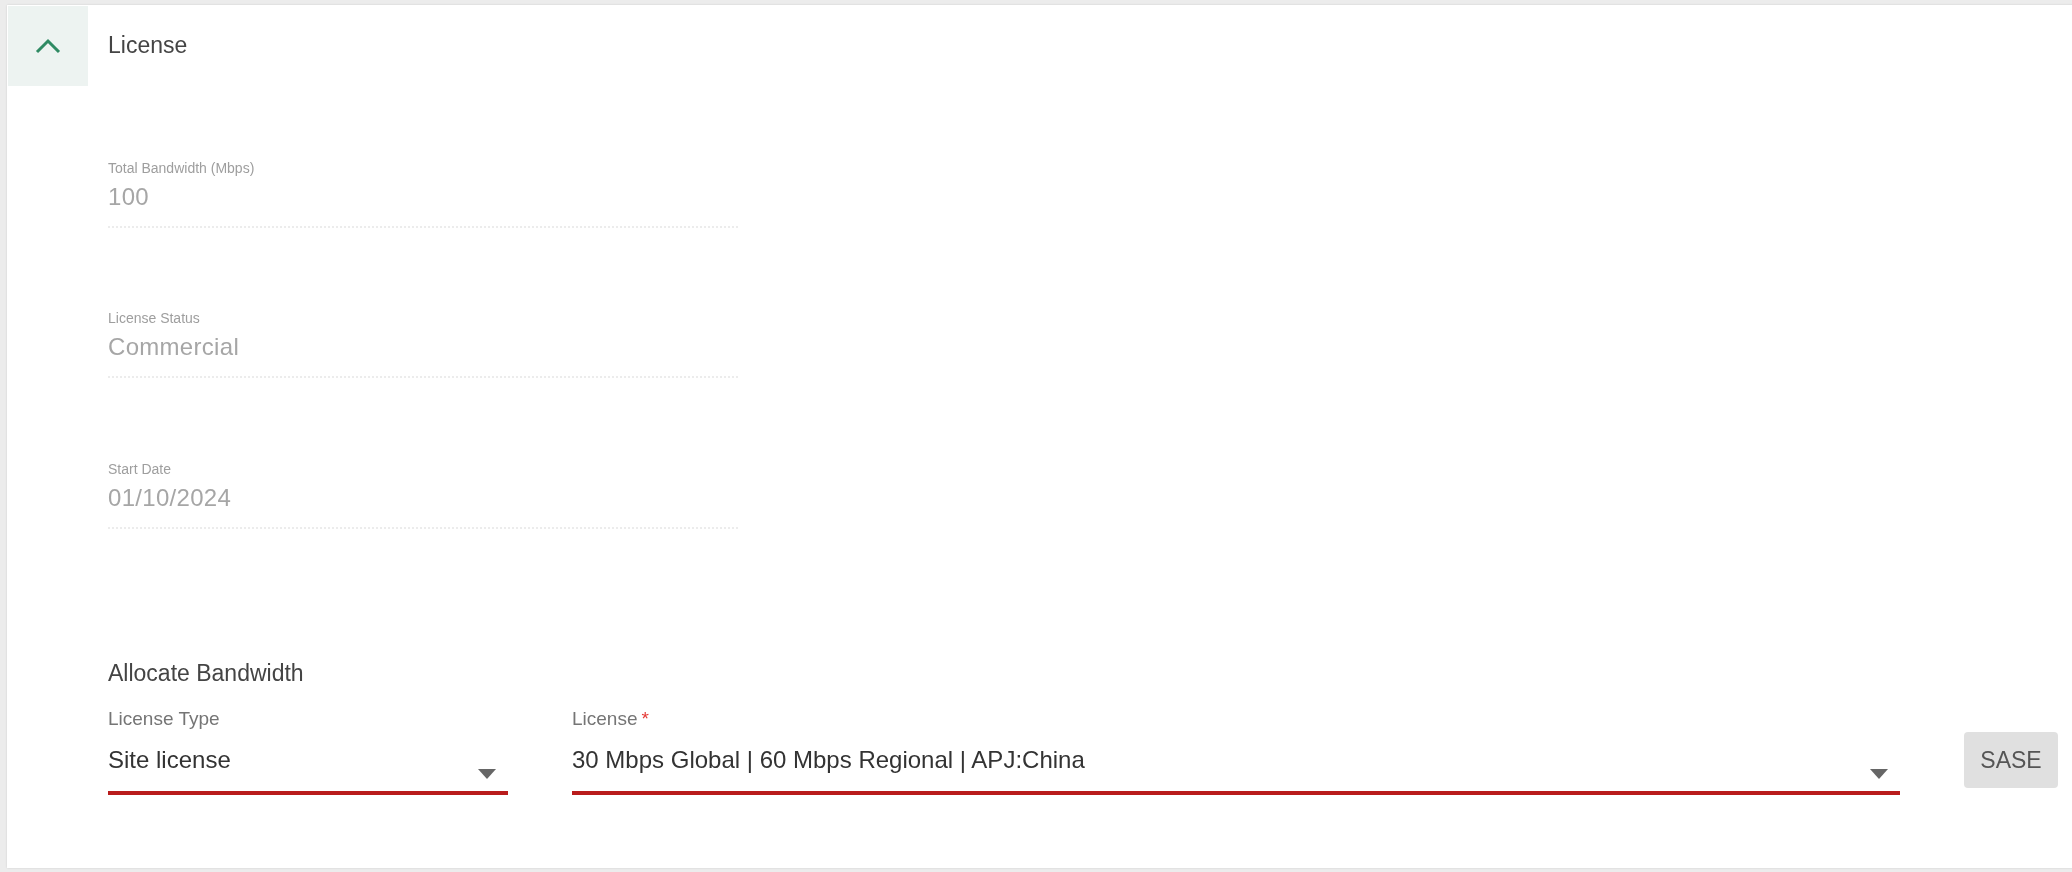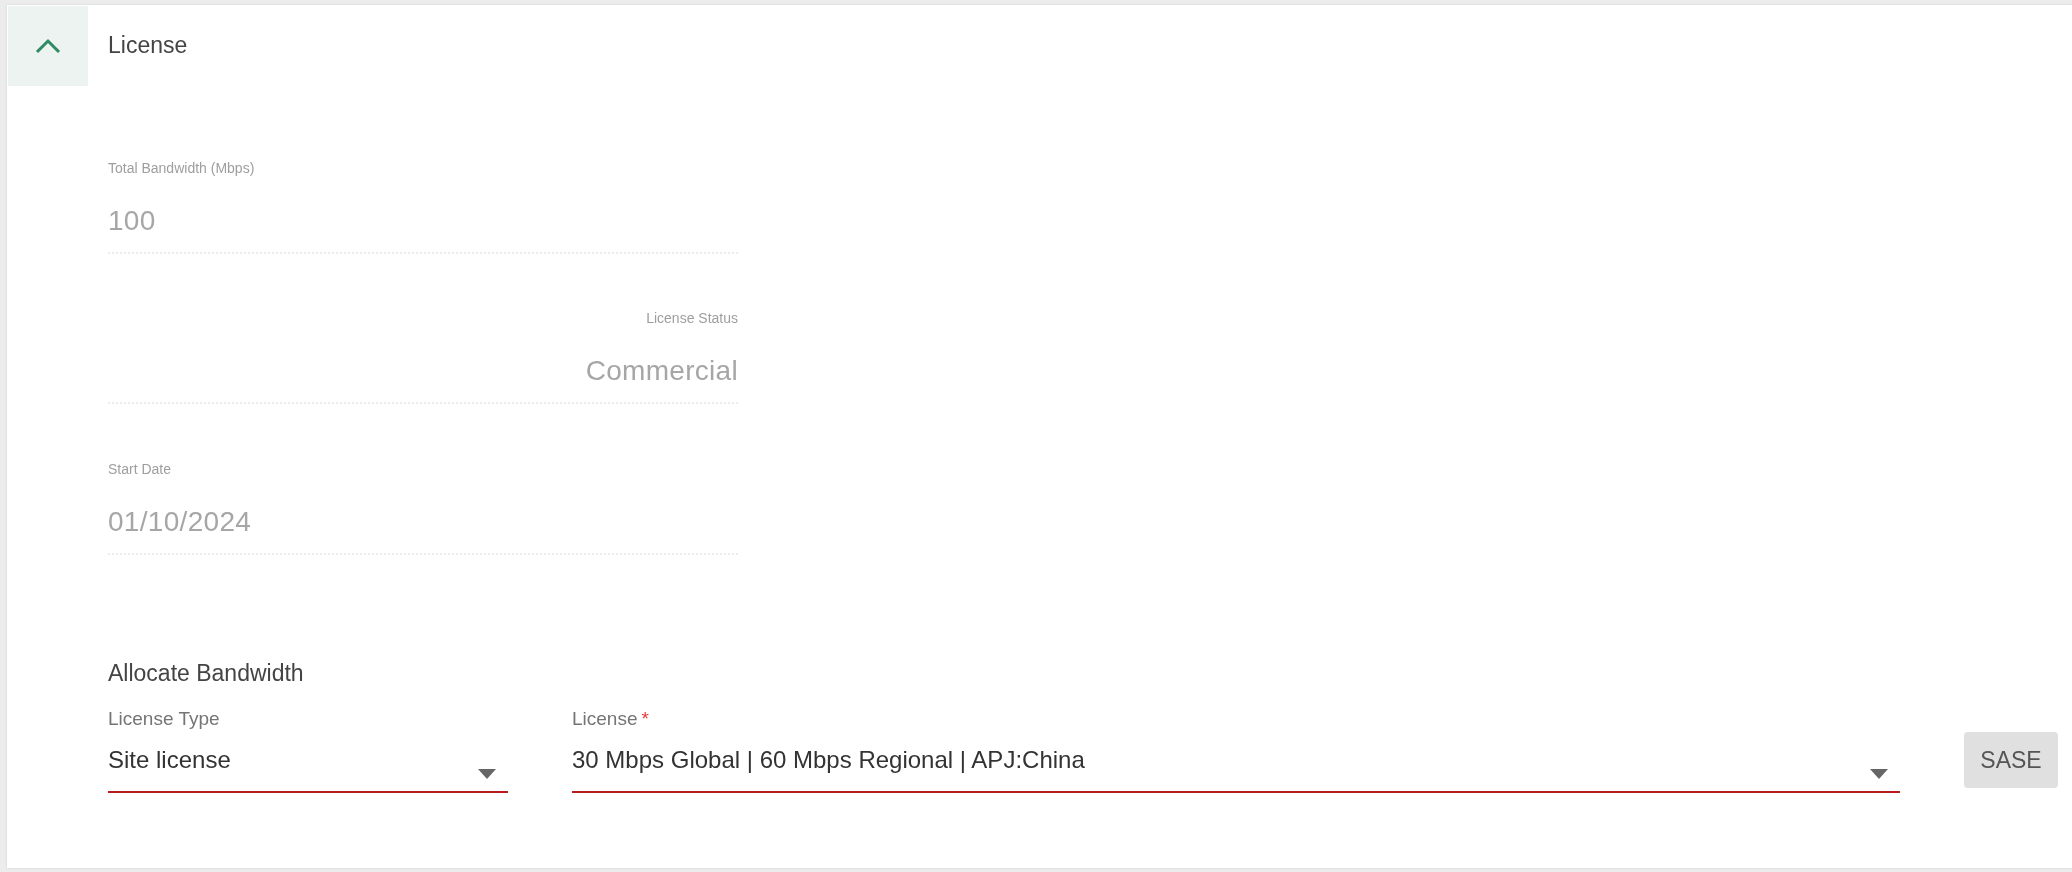--- a/index.html
+++ b/index.html
@@ -45,22 +45,22 @@
       position: absolute;
       left: 101px;
       width: 630px;
     }
     .ro-label {
       font-size: 14px;
       color: #9e9e9e;
       line-height: 1;
     }
     .ro-value {
-      margin-top: 32px;
-      font-size: 28px;
+      margin-top: 10px;
+      font-size: 24px;
       color: #a6a6a6;
       line-height: 1;
       letter-spacing: 0.3px;
     }
     .ro-underline {
       margin-top: 17px;
       height: 0;
       border-bottom: 2px dotted #ececec;
     }
     .subheading {
@@ -83,21 +83,21 @@
     }
     .req {
       color: #e53935;
       margin-left: 4px;
       font-size: 19px;
     }
     .select-box {
       position: relative;
       margin-top: 16px;
       height: 47px;
-      border-bottom: 2px solid #b91c1c;
+      border-bottom: 4px solid #b91c1c;
       cursor: pointer;
     }
     .select-value {
       position: absolute;
       left: 0;
       top: 4px;
       font-size: 24px;
       color: #333333;
       line-height: 1;
     }
@@ -142,21 +142,21 @@
   </div>
 
   <div class="section-title">License</div>
 
   <div class="ro-field" style="top:156px;">
     <div class="ro-label">Total Bandwidth (Mbps)</div>
     <div class="ro-value">100</div>
     <div class="ro-underline"></div>
   </div>
 
-  <div class="ro-field" style="top:306px;text-align:right;">
+  <div class="ro-field" style="top:306px;">
     <div class="ro-label">License Status</div>
     <div class="ro-value">Commercial</div>
     <div class="ro-underline"></div>
   </div>
 
   <div class="ro-field" style="top:457px;">
     <div class="ro-label">Start Date</div>
     <div class="ro-value">01/10/2024</div>
     <div class="ro-underline"></div>
   </div>

